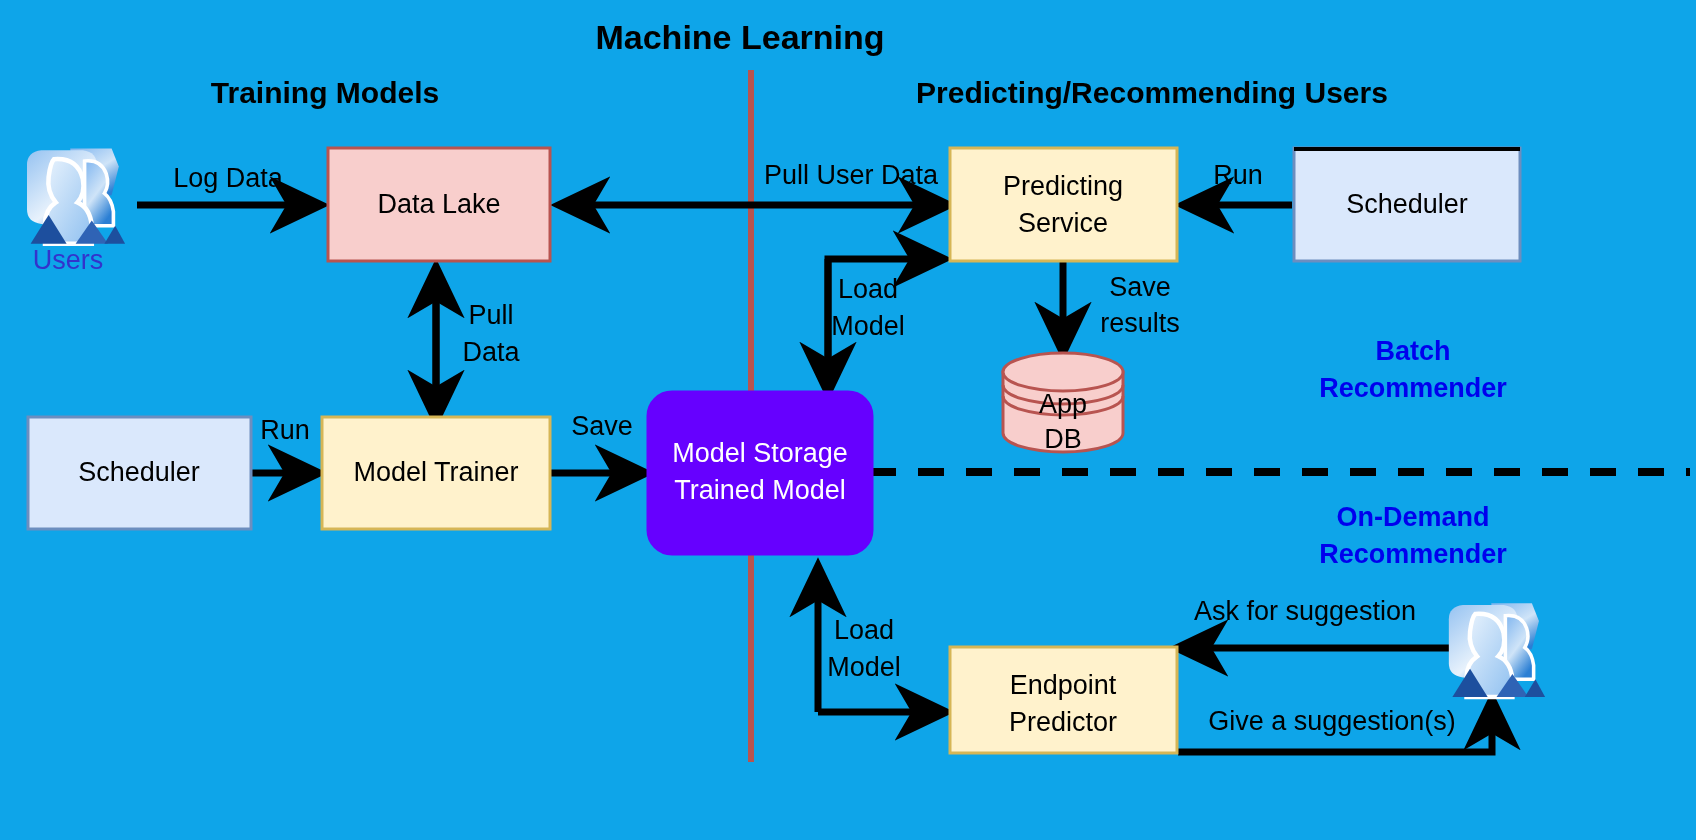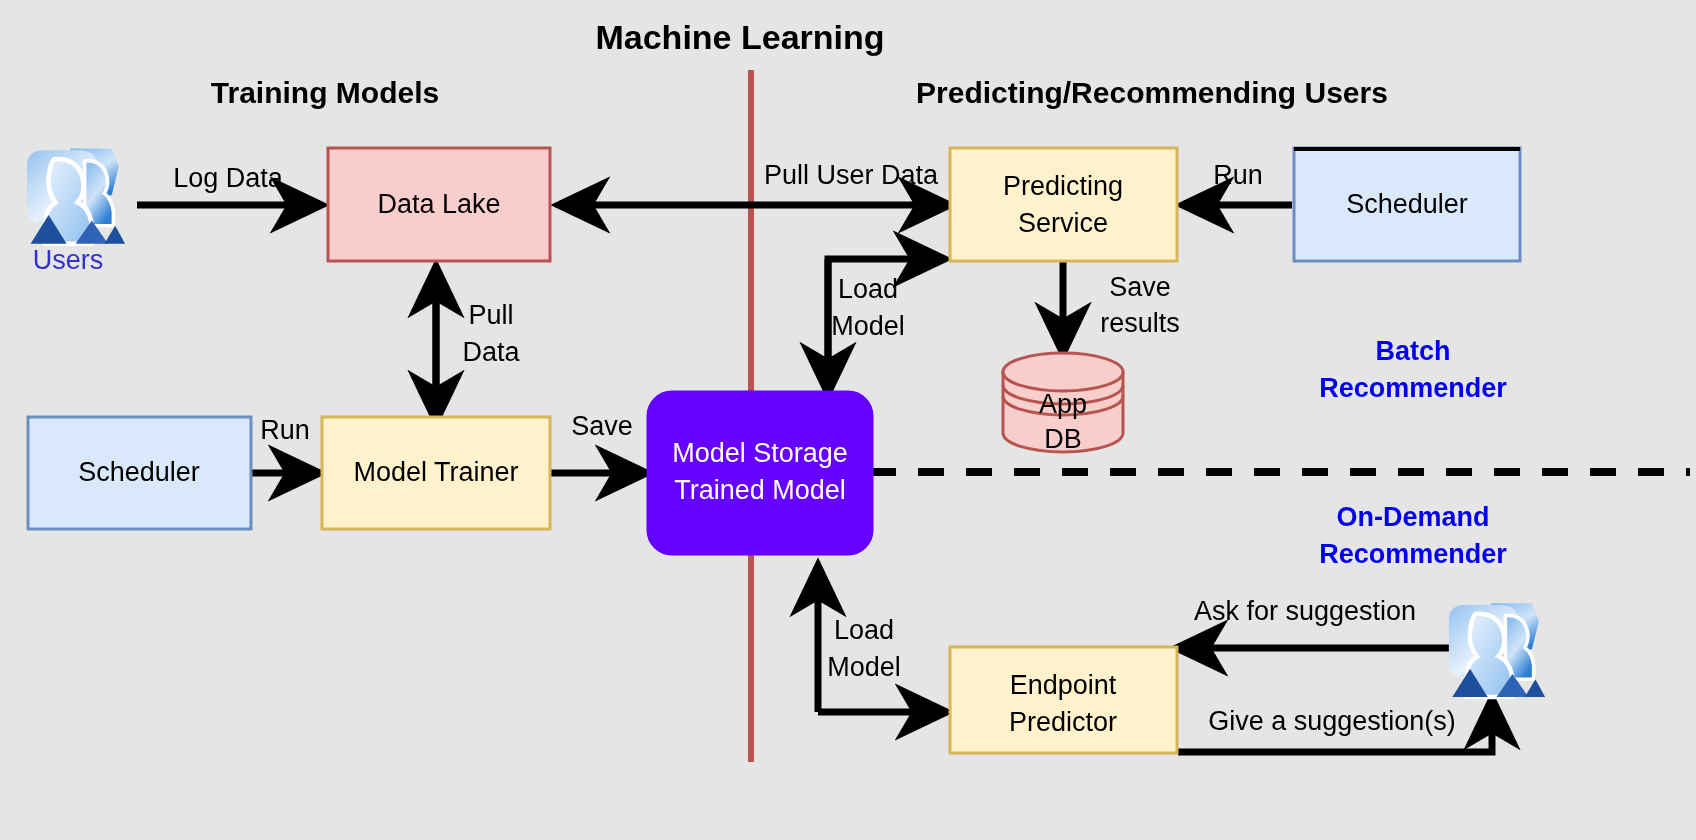--- a/index.html
+++ b/index.html
@@ -10,21 +10,21 @@
   body {
     width: 1696px;
     height: 840px;
     overflow: hidden;
     font-family: "Liberation Sans", sans-serif;
   }
   #diagram-root {
     position: relative;
     width: 1696px;
     height: 840px;
-    background: #e5e5e5;
+    background: #0ea5e9;
   }
   svg.layer {
     position: absolute;
     top: 0; left: 0;
     width: 1696px;
     height: 840px;
   }
   .title-main {
     font-family: "Liberation Sans", sans-serif;
     font-weight: bold;

